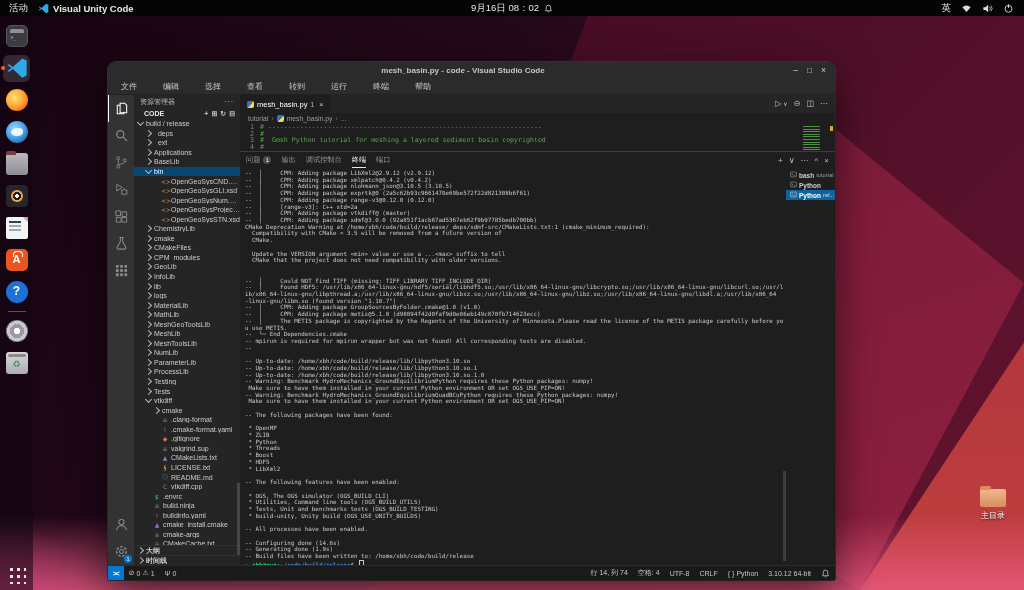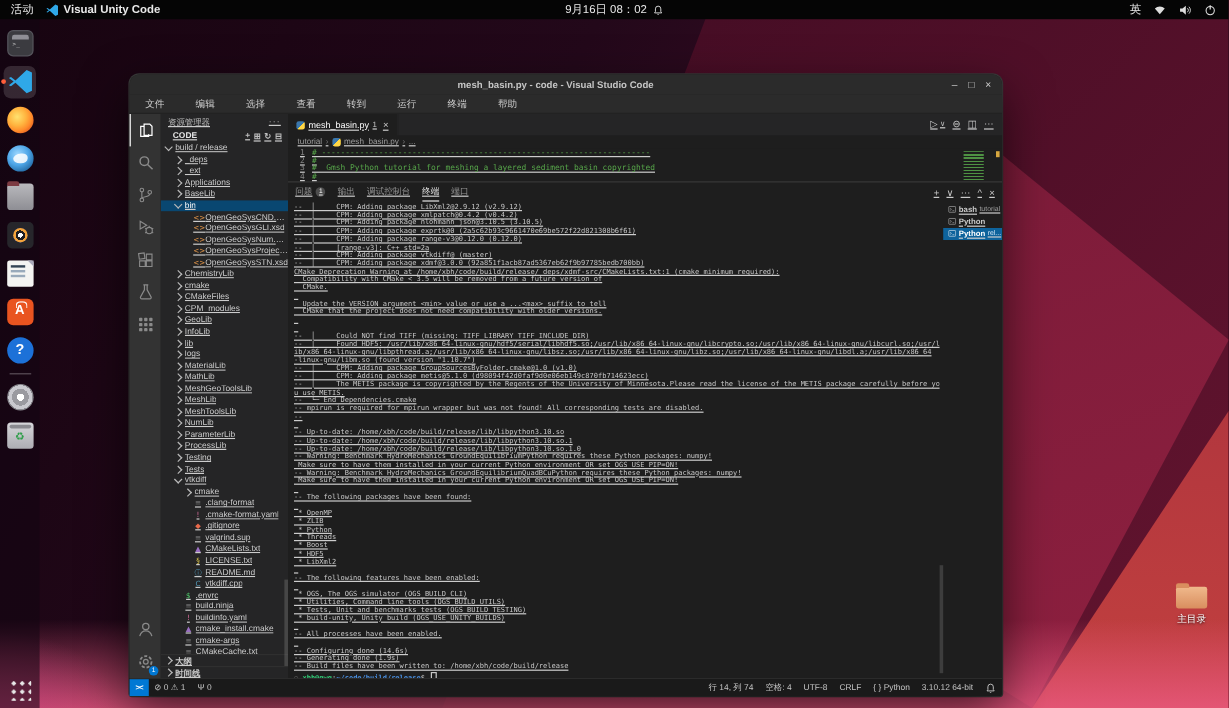--- a/index.html
+++ b/index.html
@@ -69,21 +69,21 @@
   #vswin{position:absolute;left:108px;top:62px;width:727px;height:518px;background:#1e1e1e;
     border-radius:8px 8px 2px 2px;box-shadow:0 14px 40px rgba(0,0,0,.6),0 0 0 1px #3a3a3a;
     display:flex;flex-direction:column;z-index:20;color:#cccccc;}
   #titlebar{height:17px;background:#2b2b2b;border-radius:8px 8px 0 0;display:flex;align-items:center;position:relative;flex:none;}
   #win-title{position:absolute;left:0;right:17px;text-align:center;font-size:8px;color:#c5c5c5;font-weight:bold;}
   #win-controls{margin-left:auto;display:flex;gap:9px;padding-right:9px;z-index:2;}
   #win-controls span{font-size:8.5px;color:#cfcfcf;line-height:17px;cursor:default;}
   #menubar{height:15px;background:#2b2b2b;display:flex;align-items:center;gap:16px;padding-left:8px;
     font-size:8px;color:#cfcfcf;border-bottom:1px solid #222;flex:none;}
   #menubar .mi{padding:0 5px;}
-  #winbody{flex:1;display:flex;min-height:0;text-decoration:underline;}
+  #winbody{flex:1;display:flex;min-height:0;}
 
   
   #activitybar{width:26px;background:#333333;display:flex;flex-direction:column;align-items:center;flex:none;}
   .ab-item{width:26px;height:27px;display:flex;align-items:center;justify-content:center;color:#8a8a8a;position:relative;box-sizing:border-box;}
   .ab-item.active{color:#fff;border-left:1.5px solid #fff;}
   .ab-item svg{width:15px;height:15px;}
   .ab-bottom{margin-top:auto;}
   .ab-badge{position:absolute;right:2px;bottom:2px;background:#0078d4;color:#fff;border-radius:50%;
     font-size:5.5px;width:8px;height:8px;line-height:8px;text-align:center;}
 

